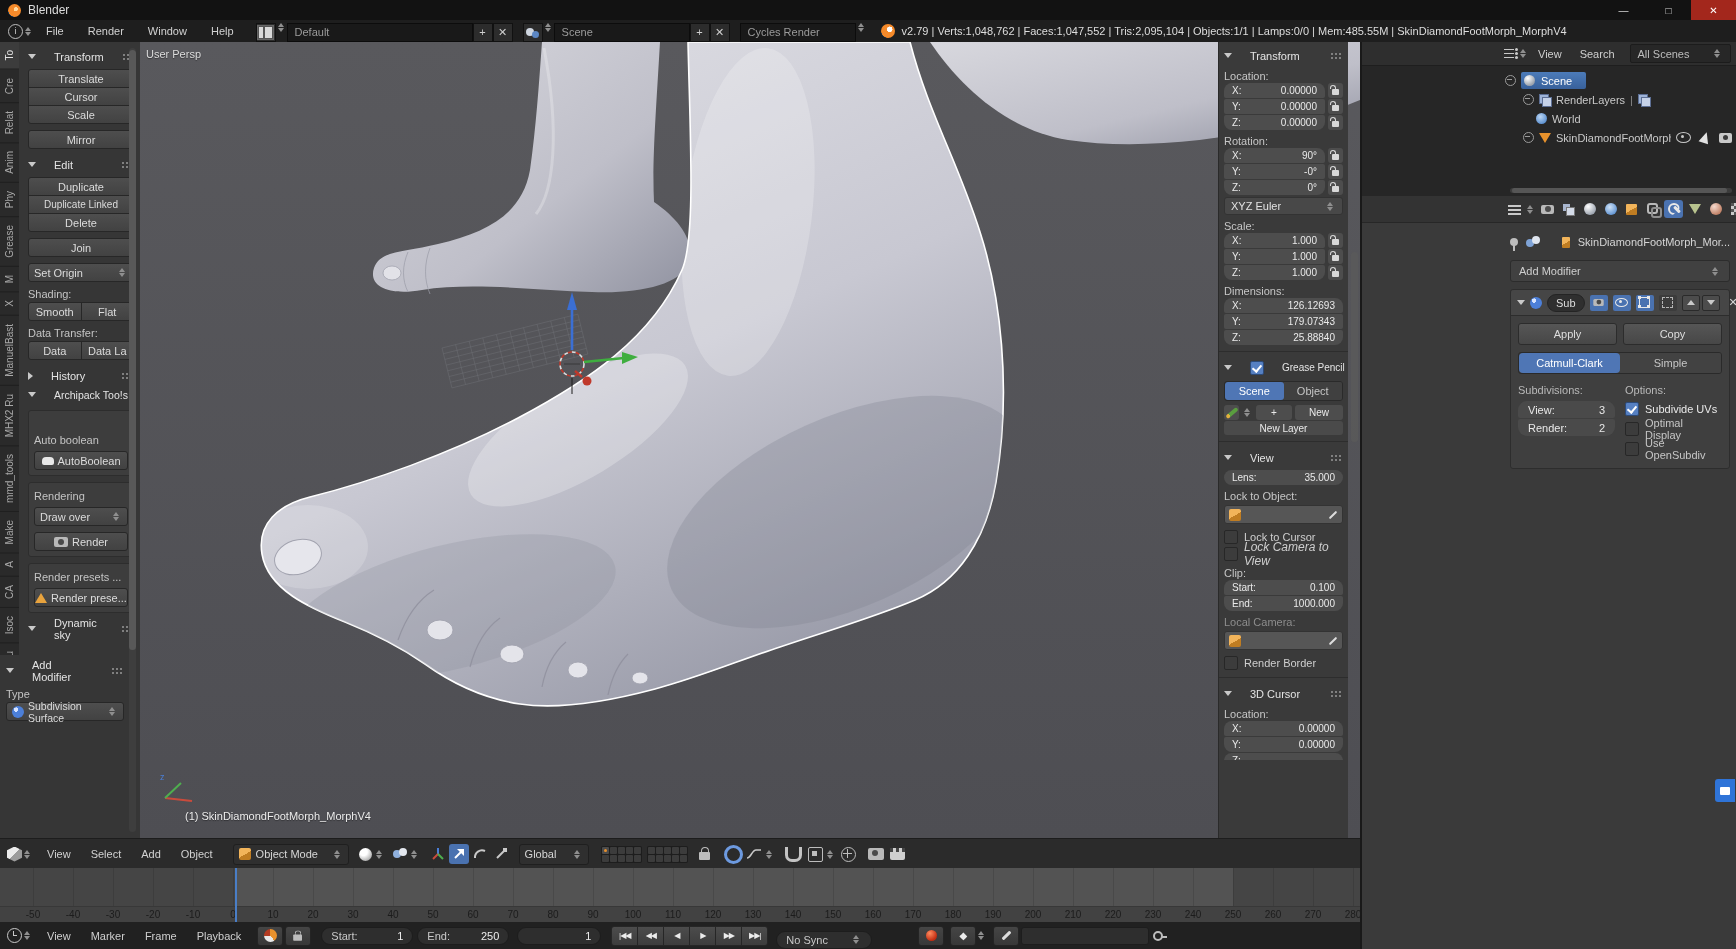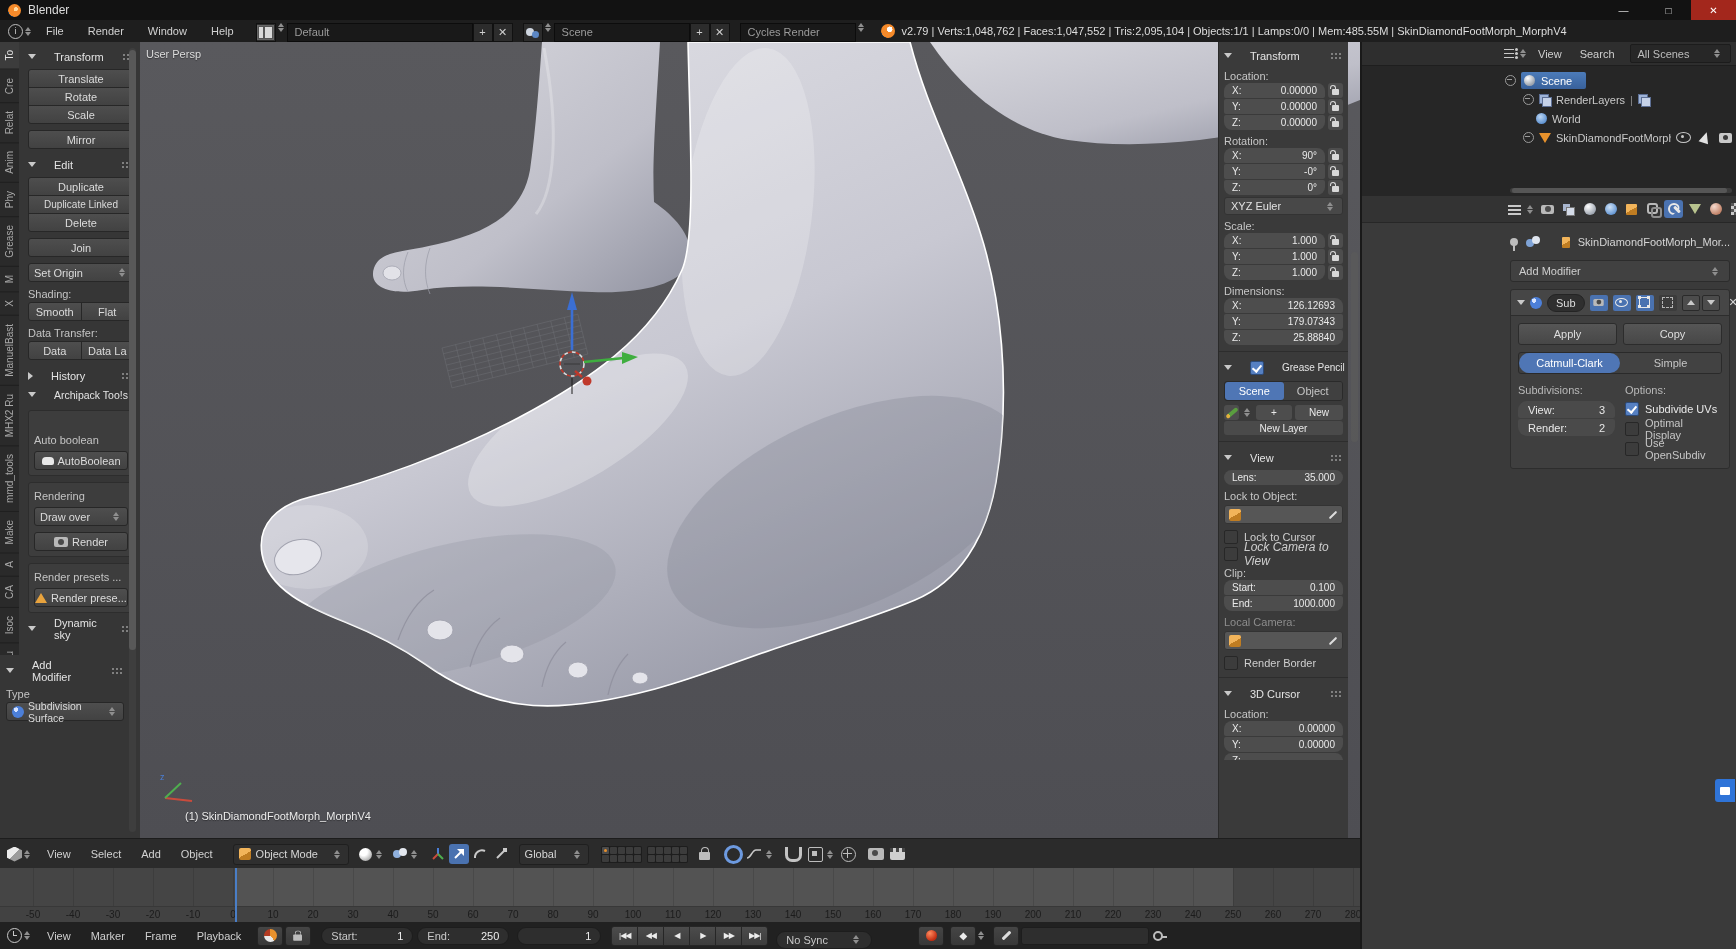--- a/index.html
+++ b/index.html
@@ -237,21 +237,21 @@
   .i-vertbox::after{content:"";position:absolute;left:-2px;top:-2px;width:3px;height:3px;background:#e8e8e8;box-shadow:9px 0 0 #e8e8e8,0 9px 0 #e8e8e8,9px 9px 0 #e8e8e8;}
   .i-cage{width:9px;height:9px;border:1px dashed #b5b5b5;}
   .smalltri{width:16px;height:14px;background:#4c4c4c;border:1px solid #2a2a2a;border-radius:2px;display:flex;align-items:center;justify-content:center;flex:none;}
   .tup{width:0;height:0;border-left:4px solid transparent;border-right:4px solid transparent;border-bottom:5px solid #c9c9c9;}
   .tdn{width:0;height:0;border-left:4px solid transparent;border-right:4px solid transparent;border-top:5px solid #c9c9c9;}
   .modbody{padding:7px 7px 10px;}
   .row2{display:flex;gap:6px;}
   .bigbtn{flex:1;height:20px;display:flex;align-items:center;justify-content:center;background:linear-gradient(#565656,#474747);border:1px solid #2c2c2c;border-radius:3px;color:#dedede;}
   .seg2{display:flex;height:20px;border-radius:3px;overflow:hidden;border:1px solid #2a2a2a;margin-top:7px;}
   .seg2>div{flex:1;display:flex;align-items:center;justify-content:center;background:#424242;color:#c6c6c6;}
-  .seg2>.on{background:#4f76b5;color:#fff;border-radius:10px;}
+  .seg2>.on{background:#4f76b5;color:#fff;border-radius:4px;}
   .cols2{display:flex;gap:10px;margin-top:8px;}
   .col{flex:1;min-width:0;}
   .plabel{color:#b9b9b9;height:16px;display:flex;align-items:center;}
   .pfield{display:flex;justify-content:space-between;align-items:center;height:17px;background:#4a4a4a;padding:0 10px;color:#e8e8e8;}
   .pfield.first{border-radius:9px 9px 2px 2px;margin-top:3px;}
   .pfield.last{border-radius:2px 2px 9px 9px;margin-top:1px;}
   .pcheck{display:flex;gap:6px;align-items:center;height:18px;color:#c6c6c6;margin-top:2px;}
   .pcheck .lit{color:#eaeaea;}
 
   .trayicon{position:absolute;left:1715px;top:779px;width:20px;height:23px;background:#2f74d8;border-radius:3px 0 0 3px;display:flex;align-items:center;justify-content:center;}
@@ -332,21 +332,21 @@
         <span class="tab">DAZ Ru</span>
       </div>
     <div class="shelfmain">
       <div class="phead">
           <span class="tri"></span>
           <span>Transform</span>
           <span class="grip"></span>
         </div>
       <div class="stack gap3">
         <div class="sbtn">Translate</div>
-        <div class="sbtn">Rotate</div>
+        <div class="sbtn">Cursor</div>
         <div class="sbtn">Scale</div>
       </div>
       <div class="sbtn gap6">Mirror</div>
 
       <div class="phead gap6">
           <span class="tri"></span>
           <span>Edit</span>
           <span class="grip"></span>
         </div>
       <div class="stack gap3">

